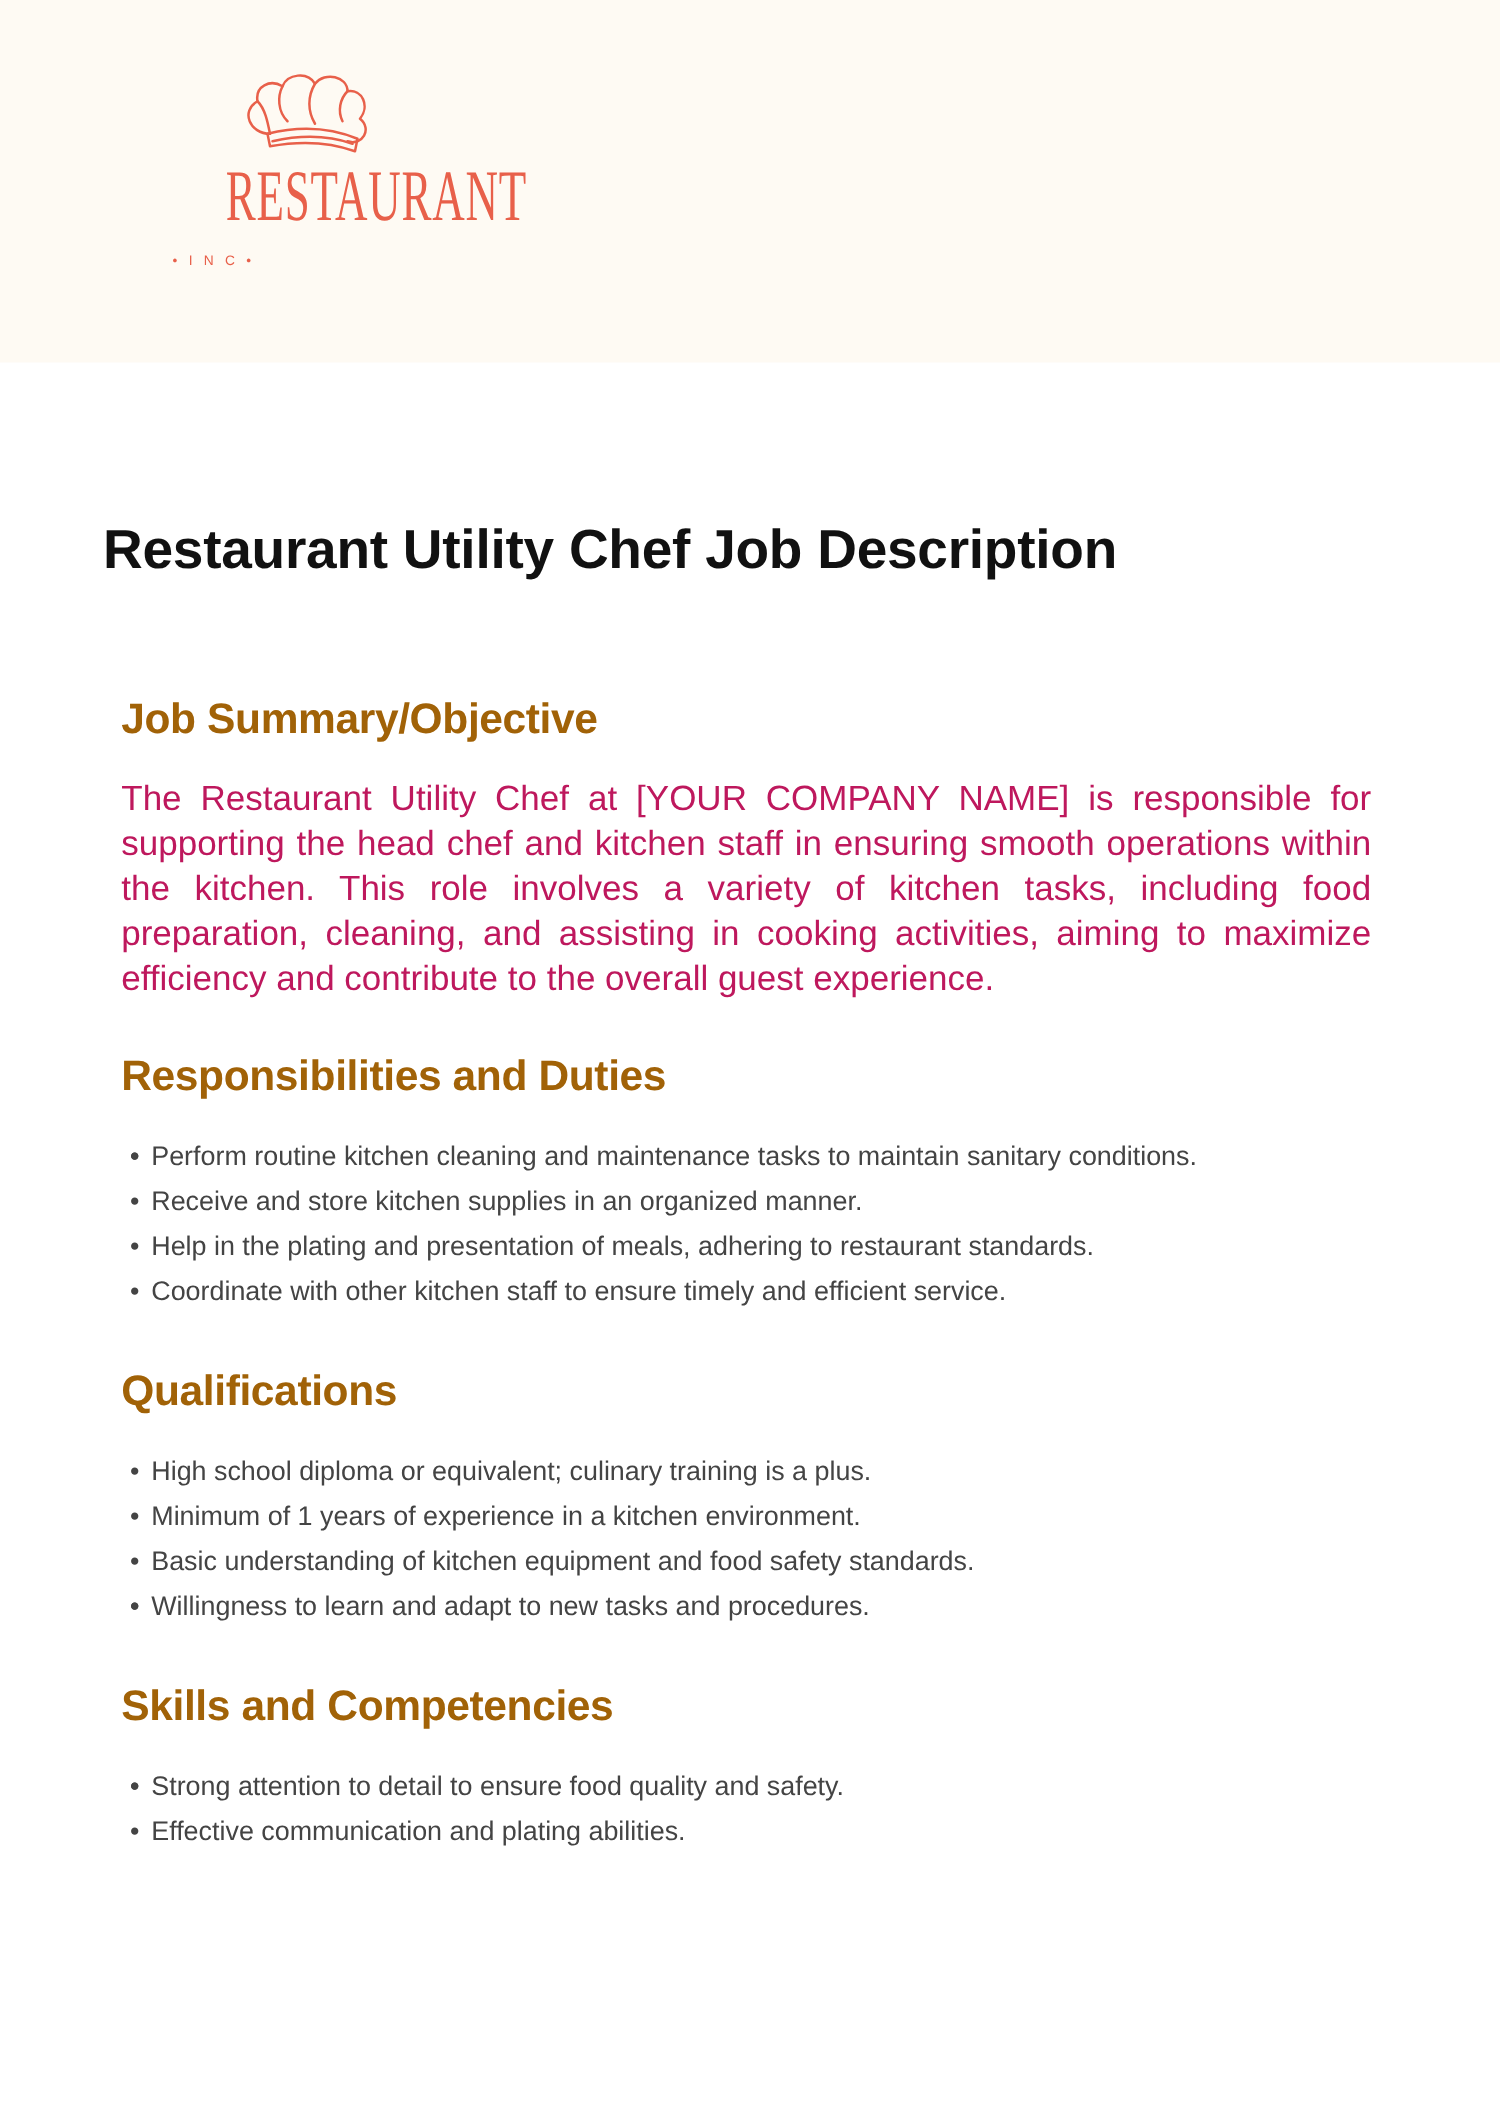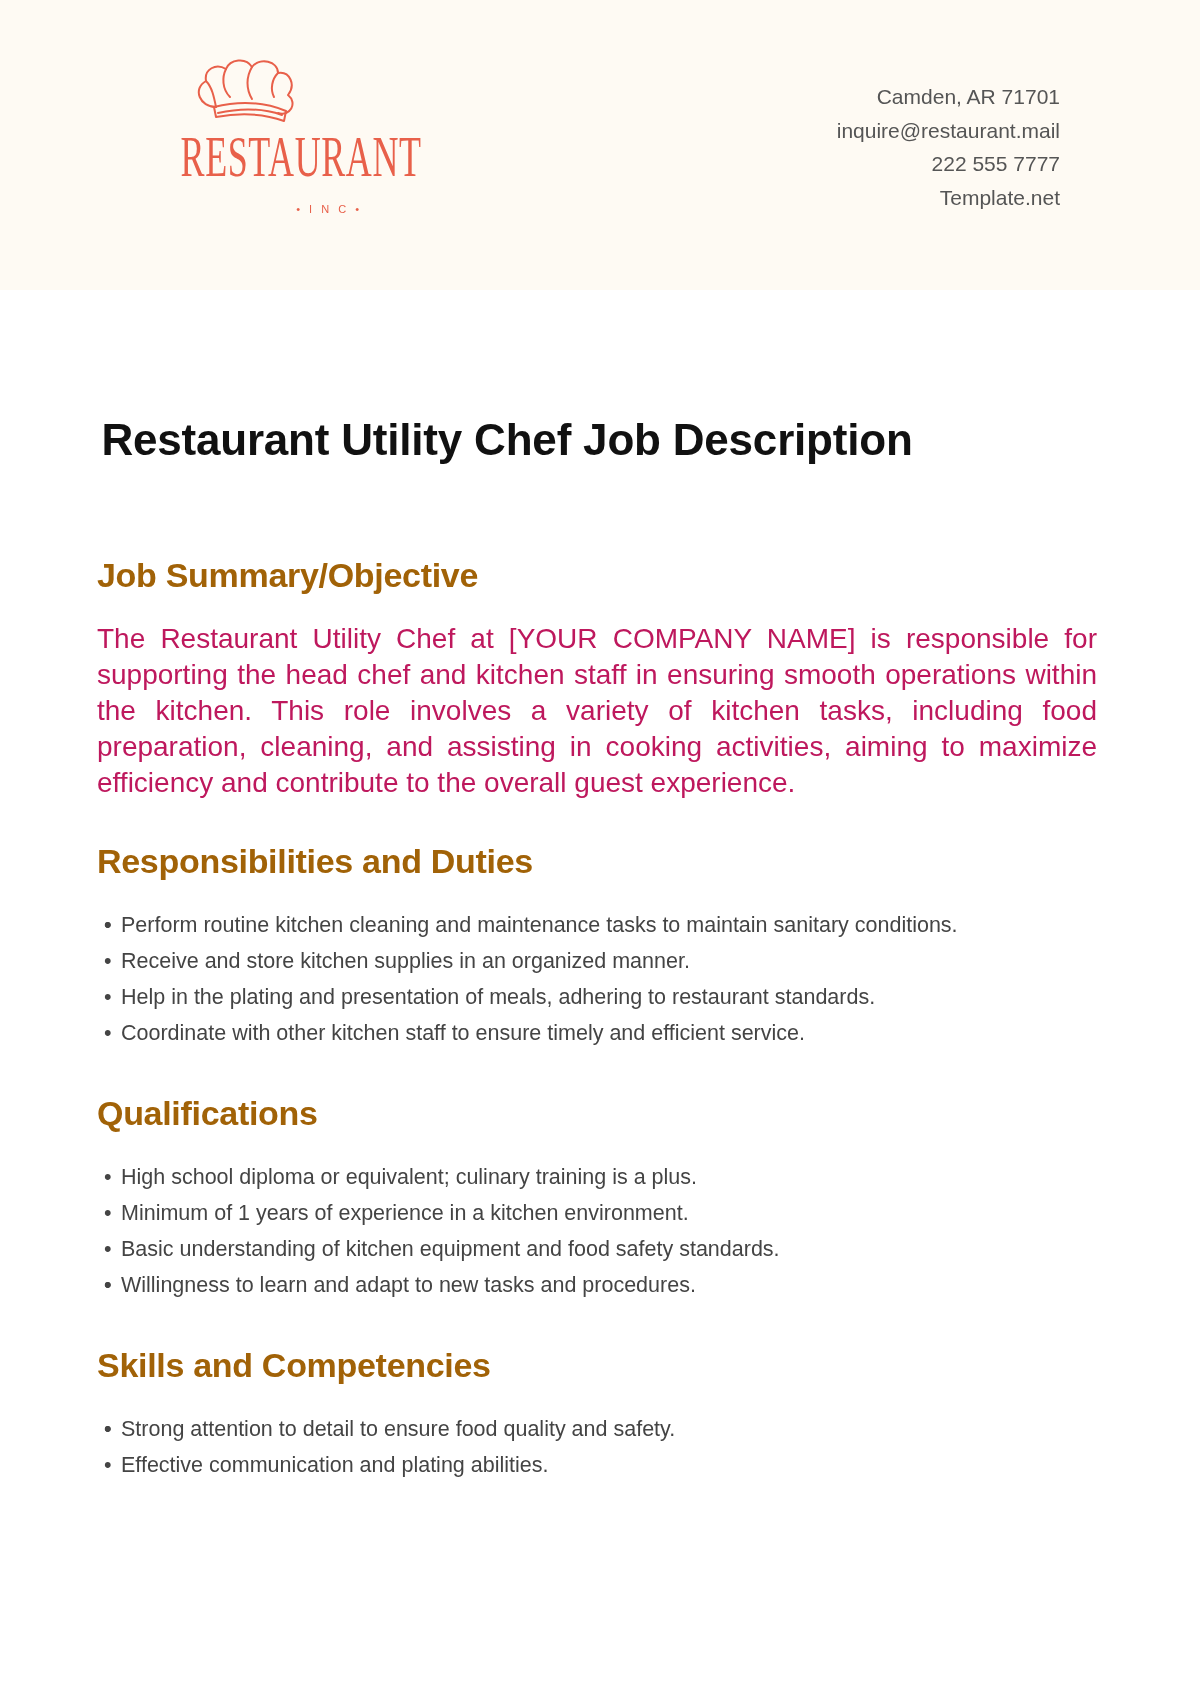--- a/index.html
+++ b/index.html
@@ -31,21 +31,20 @@
     }
     .contact div { white-space: nowrap; }
     .title {
       position: absolute; left: 0; top: 415px; width: 976px;
       text-align: center;
       font-size: 44px;
       font-weight: bold;
       color: #111;
       letter-spacing: -0.2px;
       margin: 0;
-      padding-left: 19px;
     }
     .content {
       position: absolute; left: 97px; top: 555px; width: 1000px;
     }
     h2 {
       font-size: 34px;
       font-weight: bold;
       color: #a16207;
       margin: 0 0 26px 0;
       letter-spacing: -0.3px;
@@ -89,29 +88,23 @@
         <path d="M88 14 C84 22 84 34 92 42"></path>
         <path d="M114 12 C108 22 108 34 114 44"></path>
         <path d="M140 18 C134 24 132 34 136 42"></path>
         <path d="M68 26 C74 32 76 42 78 52"></path>
 
         <path d="M76 52 C100 46 124 46 148 56 L146 66 C124 58 100 58 78 62 Z"></path>
         <path d="M80 58 C102 53 124 53 144 60"></path>
       </g>
     </svg>
     <div style="position:absolute; left:0; top:62px; width:224px; text-align:center; font-family:'Liberation Serif','DejaVu Serif',serif; font-size:58px; line-height:80px; color:#e8604a; transform:scaleX(0.62); transform-origin:center; letter-spacing:1px; white-space:nowrap;">RESTAURANT</div>
-    <div style="position:absolute; left:0; top:148px; width:224px; text-align:right; font-size:11px; color:#e8604a; letter-spacing:3px;">• I N C •</div>
+    <div style="position:absolute; left:0; top:148px; width:224px; text-align:left; font-size:11px; color:#e8604a; letter-spacing:3px;">• I N C •</div>
   </div>
 
-  <div class="contact">
-    <div>Camden, AR 71701</div>
-    <div>inquire@restaurant.mail</div>
-    <div>222 555 7777</div>
-    <div>Template.net</div>
-  </div>
 </div>
 
 <h1 class="title">Restaurant Utility Chef Job Description</h1>
 
 <div class="content">
   <section>
     <h2>Job Summary/Objective</h2>
     <p class="body">The Restaurant Utility Chef at [YOUR COMPANY NAME] is responsible for supporting the head chef and kitchen staff in ensuring smooth operations within the kitchen. This role involves a variety of kitchen tasks, including food preparation, cleaning, and assisting in cooking activities, aiming to maximize efficiency and contribute to the overall guest experience.</p>
   </section>
 

